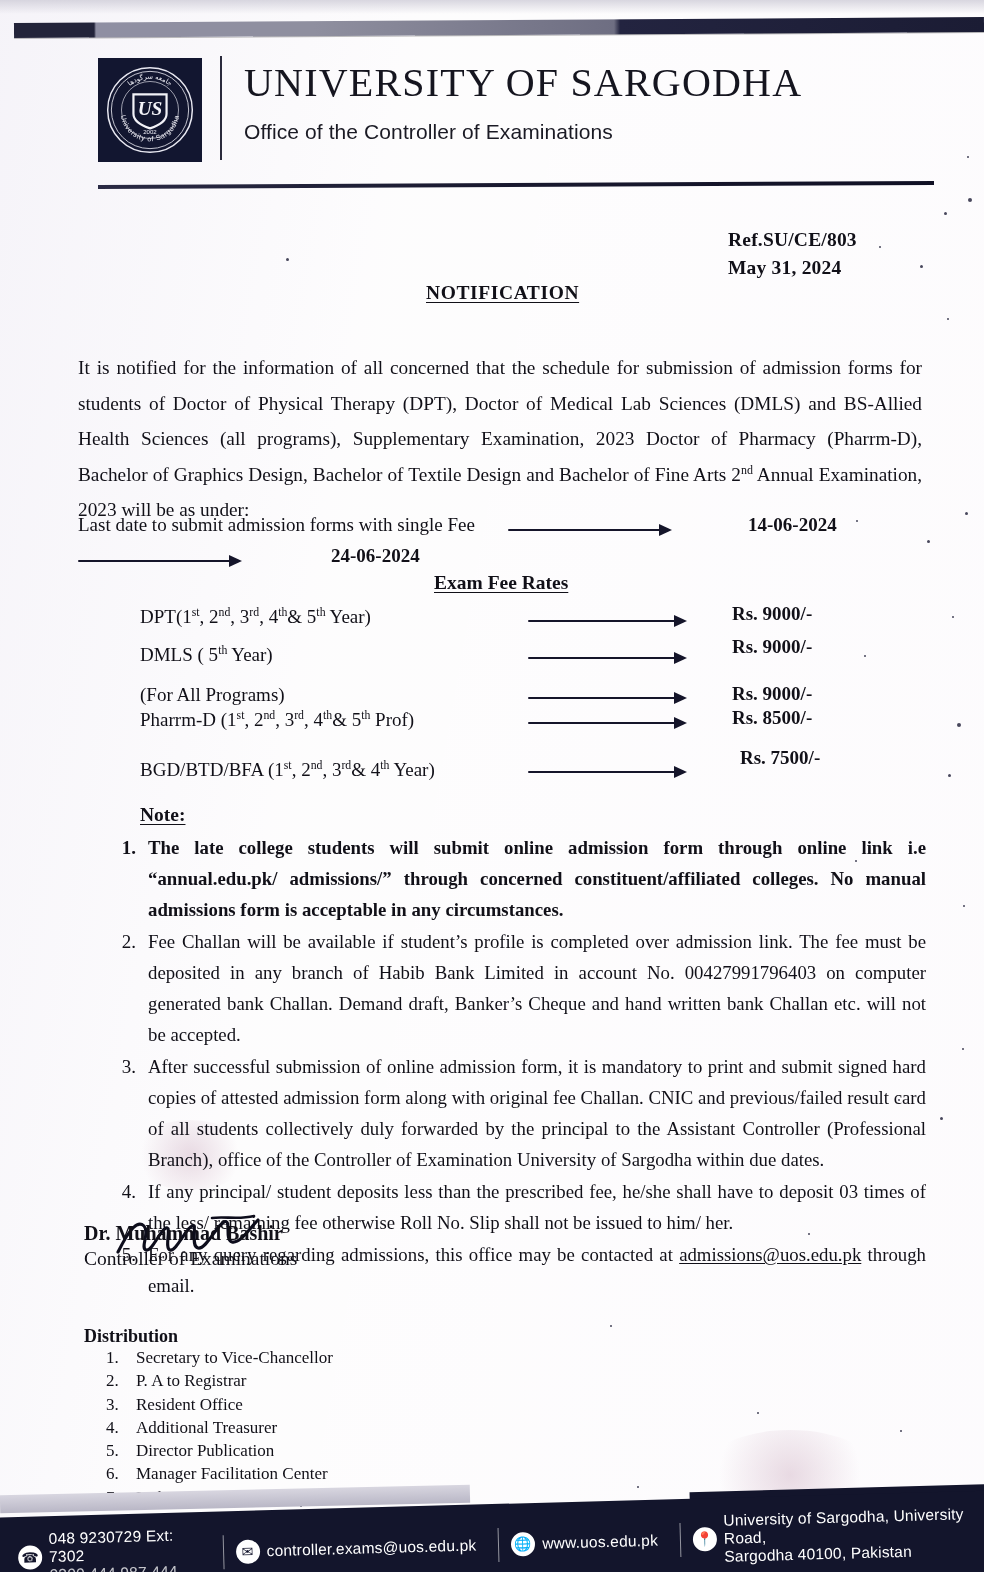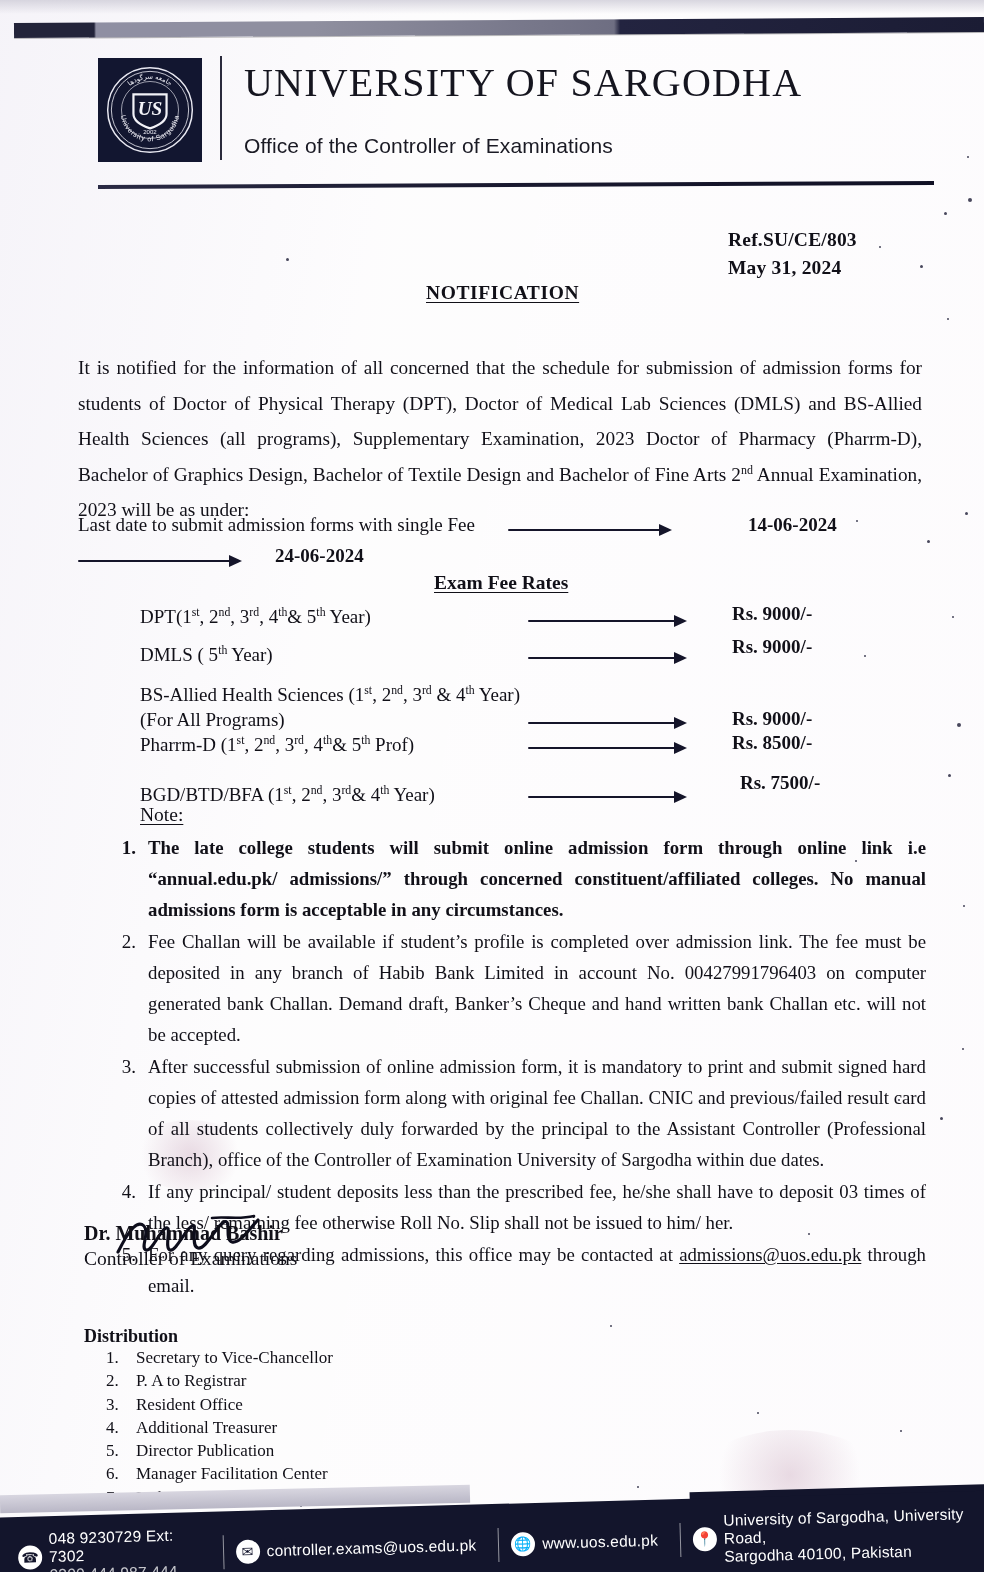--- a/index.html
+++ b/index.html
@@ -95,21 +95,21 @@
     font-family: "Liberation Serif", serif;
     font-size: 40px;
     letter-spacing: 1.2px;
     line-height: 1.05;
     color: #15151f;
     white-space: nowrap;
   }
   .univ-sub {
     font-family: "Liberation Sans", sans-serif;
     font-size: 21px;
-    margin-top: 30px;
+    margin-top: 16px;
     letter-spacing: .1px;
     color: #1a1a24;
   }
   .head-rule {
     position: absolute;
     left: 98px;
     top: 183px;
     width: 836px;
     height: 4px;
     background: linear-gradient(90deg, #2a2a44 0%, #1a1a30 45%, #101024 100%);
@@ -231,21 +231,21 @@
     font-weight: bold;
     white-space: nowrap;
   }
   sup { font-size: .62em; vertical-align: super; line-height: 0; }
 
   
   .note-title {
     position: absolute;
     top: 804px;
     left: 140px;
-    font-weight: normal;
+    font-weight: bold;
     font-size: 19.5px;
     text-decoration: underline;
     text-underline-offset: 3px;
     z-index: 4;
   }
   .notes {
     position: absolute;
     top: 832px;
     left: 104px;
     width: 822px;
@@ -457,21 +457,21 @@
         <span class="shaft" style="width:152px;"></span>
           <span class="head"></span>
       </span>
       <span class="val" style="margin-left:75px;">14-06-2024</span>
     </div>
     <div class="drow">
       <span class="arrow" style="width:165px;">
         <span class="shaft" style="width:152px;"></span>
           <span class="head"></span>
       </span>
-      <span class="val" style="margin-left:32px;">24-06-2024</span>
+      <span class="val" style="margin-left:88px;">24-06-2024</span>
     </div>
   </div>
 
   <div class="feeheading">Exam Fee Rates</div>
 
   <div class="fees">
 
     <div class="fee-line" style="height:38px;">
       <span class="fee-label">DPT(1<sup>st</sup>, 2<sup>nd</sup>, 3<sup>rd</sup>, 4<sup>th</sup>&amp; 5<sup>th</sup> Year)</span>
       <span class="fee-arrow arrow" style="left:388px; top:9px; width:160px;">
@@ -483,23 +483,20 @@
 
     <div class="fee-line" style="height:40px;">
       <span class="fee-label">DMLS ( 5<sup>th</sup> Year)</span>
       <span class="fee-arrow arrow" style="left:388px; top:8px; width:160px;">
         <span class="shaft" style="width:147px;"></span>
           <span class="head"></span>
       </span>
       <span class="fee-amt" style="left:592px; top:-8px;">Rs. 9000/-</span>
     </div>
 
-    <div class="fee-line" style="height:25px;">
-      <span class="fee-label">BS-Allied Health Sciences (1<sup>st</sup>, 2<sup>nd</sup>, 3<sup>rd</sup> &amp; 4<sup>th</sup> Year)</span>
-    </div>
 
     <div class="fee-line" style="height:25px;">
       <span class="fee-label">(For All Programs)</span>
       <span class="fee-arrow arrow" style="left:388px; top:8px; width:160px;">
         <span class="shaft" style="width:147px;"></span>
           <span class="head"></span>
       </span>
       <span class="fee-amt" style="left:592px; top:-1px;">Rs. 9000/-</span>
     </div>
 

